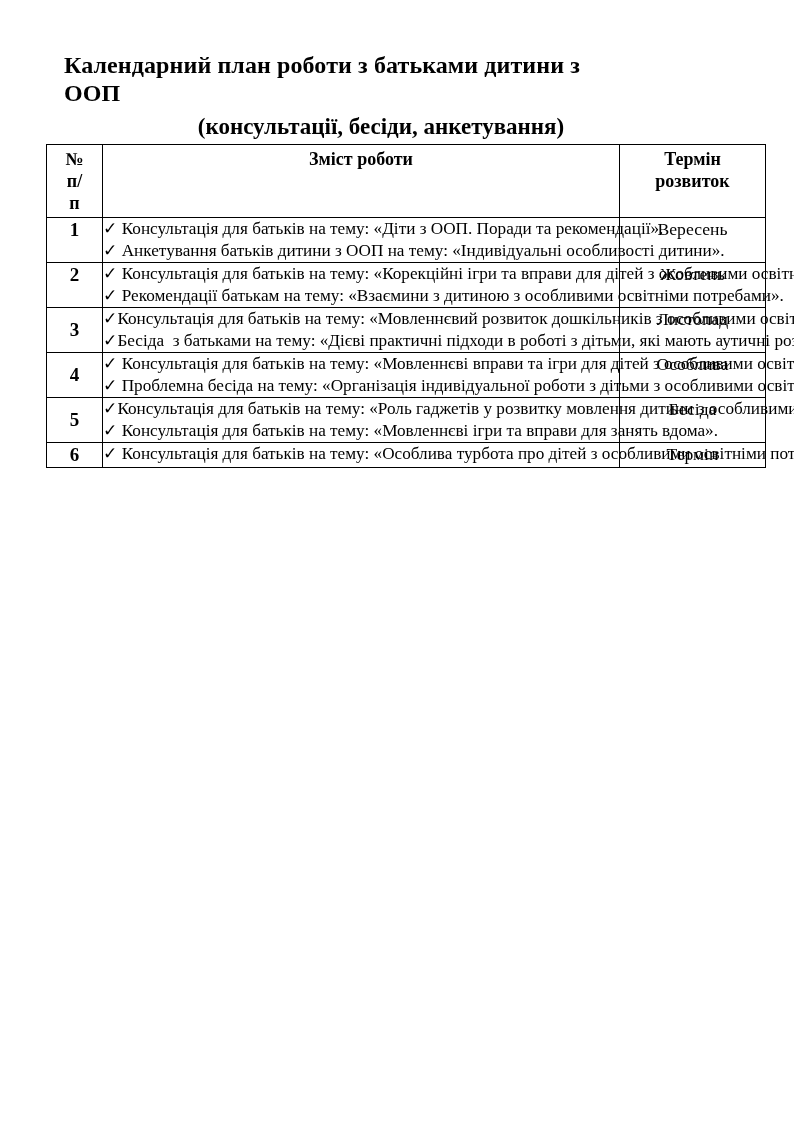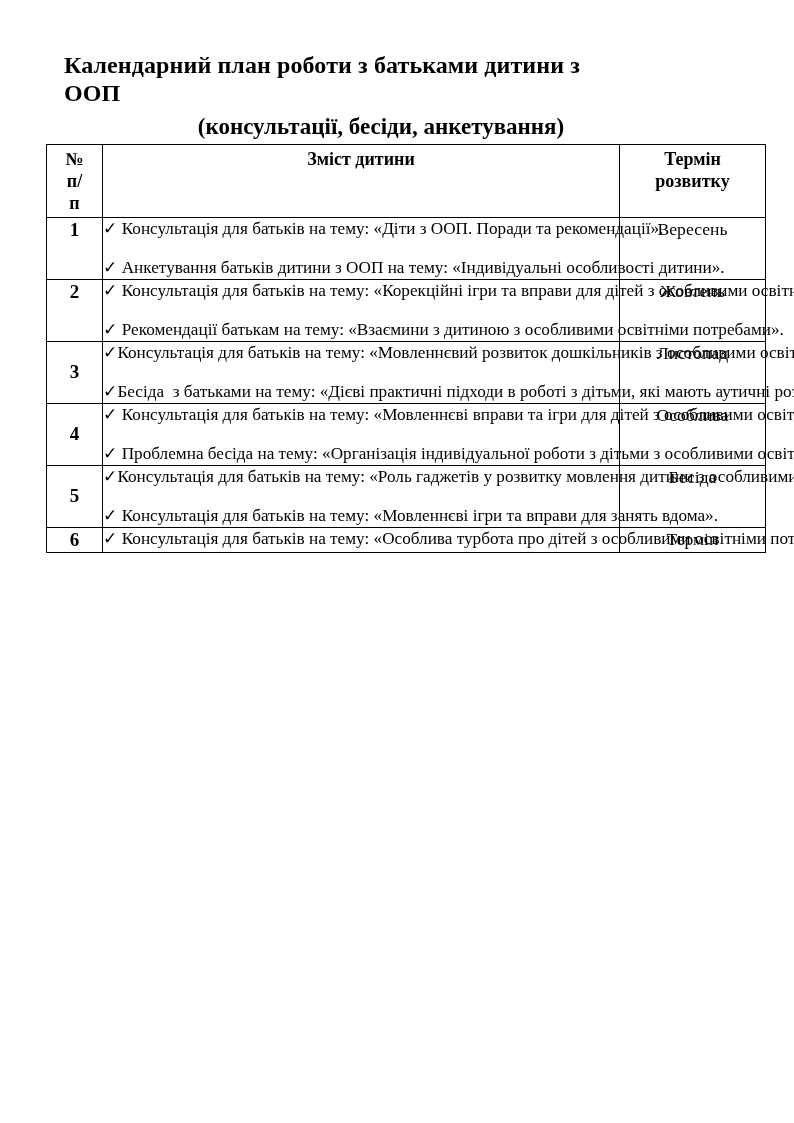--- a/index.html
+++ b/index.html
@@ -92,21 +92,21 @@
 
   
   td.body {
     padding: 3px 8px 4px 7px;
     vertical-align: top;
   }
   td.body p {
     margin: 0;
     text-indent: 0;
   }
-  td.body p.gap { margin-top: 17px; }
+  td.body p.gap { }
   td.body p.just { text-align: justify; text-justify: inter-word; }
   td.body p.left { text-align: left; }
 
   
   td.term {
     text-align: center;
     vertical-align: middle;
     font-size: 17.6px;
     padding: 2px 4px;
   }
@@ -126,24 +126,24 @@
 
   <div class="table-wrap">
     <table class="plan">
       <thead>
         <tr>
           <th class="col-num">
             <span class="hdr-num-inner">№</span>
             <span class="hdr-num-inner">п/</span>
             <span class="hdr-num-inner">п</span>
           </th>
-          <th class="col-body">Зміст дитини</th>
+          <th class="col-body">Зміст роботи</th>
           <th class="col-term">
             <span class="hdr-term-inner">Термін</span>
-            <span class="hdr-term-inner">розвитку</span>
+            <span class="hdr-term-inner">розвиток</span>
           </th>
         </tr>
       </thead>
       <tbody>
 
         <tr>
           <td class="num top">1</td>
           <td class="body">
             <p class="left chk">✓ Консультація для батьків на тему: «Діти з ООП. Поради та рекомендації».</p>
             <p class="left gap chk">✓ Анкетування батьків дитини з ООП на тему: «Індивідуальні особливості дитини».</p>

